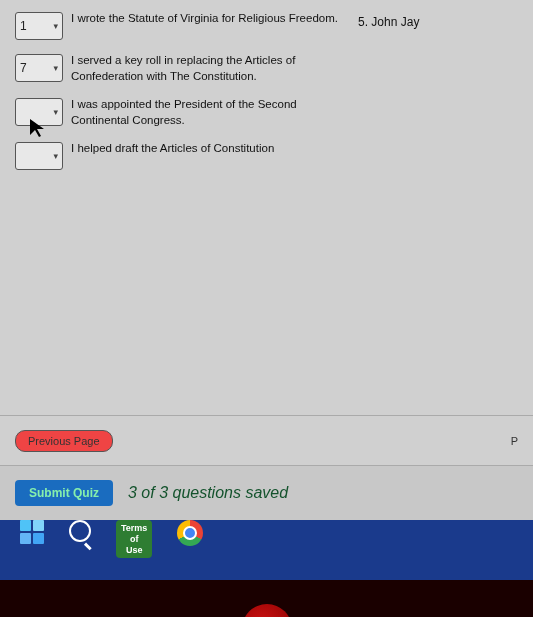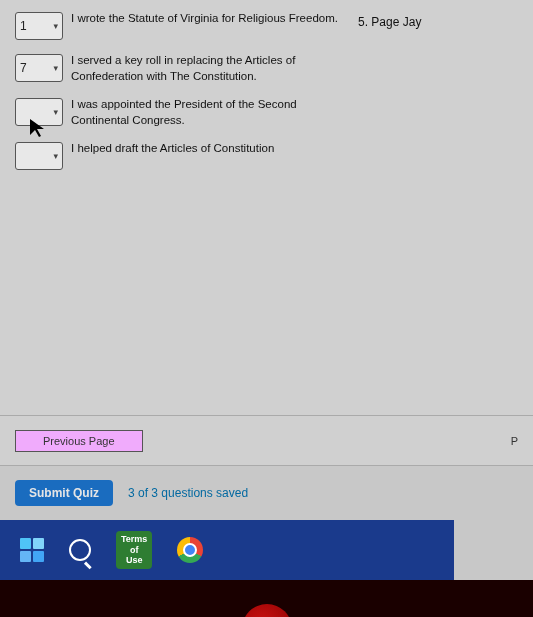--- a/index.html
+++ b/index.html
@@ -95,63 +95,64 @@
       height: 50px;
       display: flex;
       align-items: center;
       padding: 0 15px;
       gap: 10px;
       border-top: 1px solid #aaa;
     }
 
     .nav-btn {
       border: 1.5px solid #555;
-      background: #f0abfc;
-      border-radius: 0;
-      padding: 4px 27px;
+      background: #ef4444;
+      border-radius: 10px;
+      padding: 4px 12px;
       font-size: 11px;
       color: #333;
       cursor: pointer;
     }
 
     
     .submit-bar {
       background: #c8c8c8;
       width: 533px;
       height: 55px;
       display: flex;
       align-items: center;
       padding: 0 15px;
       gap: 15px;
       border-top: 1px solid #aaa;
     }
 
     .submit-btn {
       background: #1a6cbf;
-      color: #e5e5e5;
+      color: #86efac;
       border: none;
       border-radius: 4px;
       padding: 6px 14px;
       font-size: 12px;
       font-weight: bold;
       cursor: pointer;
     }
 
     .saved-text {
-      font-size: 12px;
-      color: #0369a1;
+      font-size: 16px;
+      color: #14532d;
+      font-style: italic;
     }
 
     
     .taskbar {
       background: #1a3a8c;
-      width: 454px;
+      width: 533px;
       height: 60px;
       display: flex;
-      align-items: center;
+      align-items: flex-start;
       padding: 0 20px;
       gap: 25px;
       position: relative;
     }
 
     .taskbar-icon {
       display: flex;
       align-items: center;
       justify-content: center;
       cursor: pointer;
@@ -289,21 +290,21 @@
         <span class="dd-arrow">▾</span>
       </div>
       <span class="question-text">I helped draft the Articles of Constitution</span>
     </div>
 
   </div>
 
   <div class="right-col">
     <div class="answer-item">
       <span class="num">5.</span>
-      <span>Page Jay</span>
+      <span>John Jay</span>
     </div>
   </div>
 </div>
 
 <div class="nav-bar">
   <button class="nav-btn">Previous Page</button>
   <span style="margin-left:auto; font-size:11px; color:#333;">P</span>
 </div>
 
 <div class="submit-bar">

